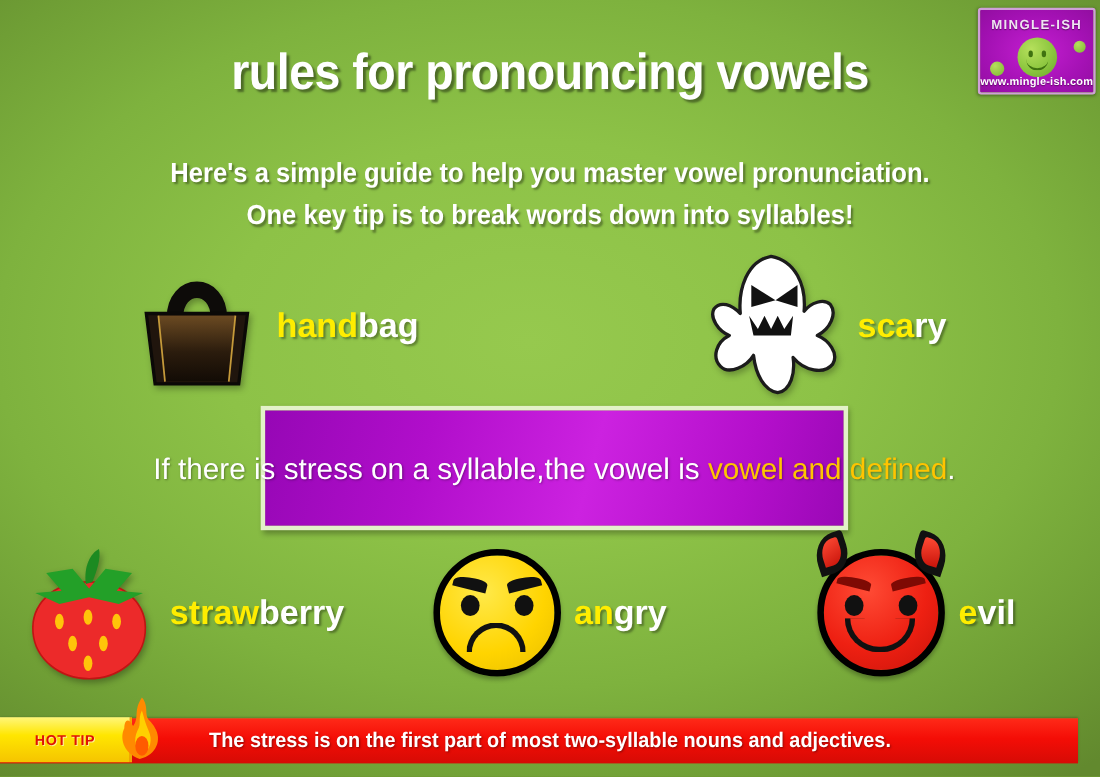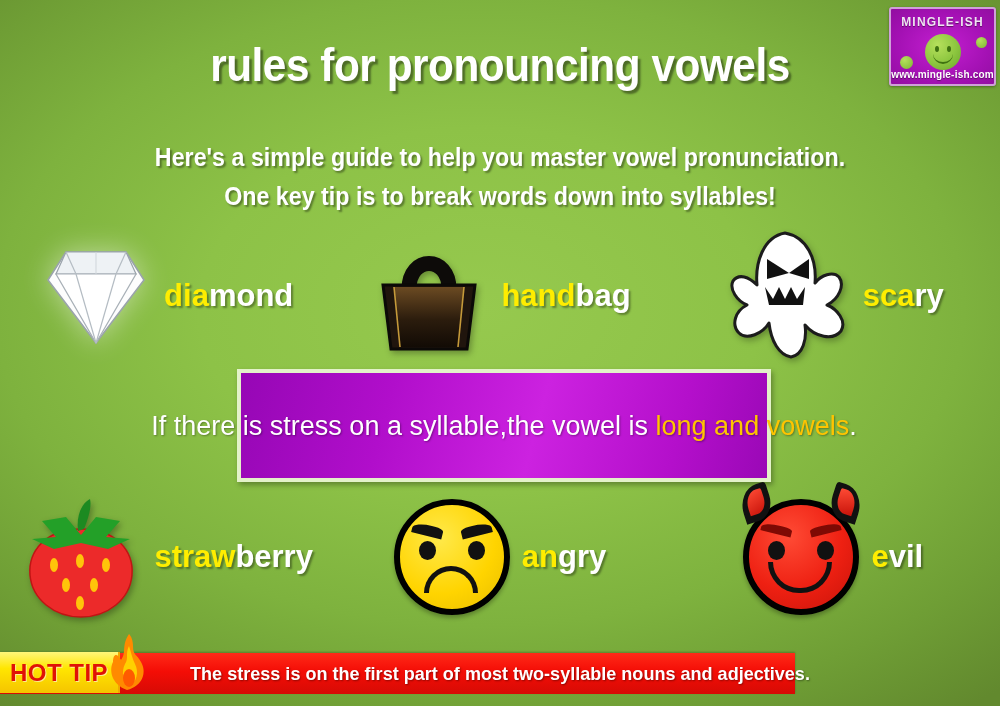--- a/index.html
+++ b/index.html
@@ -128,38 +128,38 @@
     display:flex;flex-direction:row;align-items:center;justify-content:center;
   }
   .callout-line{
     font-size:27px;color:#ffffff;line-height:40px;white-space:nowrap;
     text-shadow:1px 1px 2px rgba(0,0,0,.35);
   }
   .callout-line .hl{color:#ffc400;}
 
   
   .tipbar{
-    position:absolute;left:0;top:653px;width:795px;height:41px;
+    position:absolute;left:0;top:653px;width:980px;height:41px;
     background:linear-gradient(180deg,#ff2a18 0%,#f40d06 45%,#d60b05 100%);
     box-shadow:0 -1px 2px rgba(0,0,0,.25);
   }
   .tip-text{
     position:absolute;left:0;top:0;width:1000px;height:41px;
     display:flex;align-items:center;justify-content:center;
     color:#ffffff;font-size:19px;font-weight:bold;transform:scaleX(.95);
     text-shadow:1px 1px 2px rgba(0,0,0,.4);
   }
   .tip-badge{
     position:absolute;left:0;top:652px;width:118px;height:41px;
     background:linear-gradient(180deg,#fff67a 0%,#ffe600 40%,#f5c400 100%);
     border-right:2px solid #f0a800;
     display:flex;align-items:center;justify-content:center;
   }
   .tip-badge span{
-    color:#e01206;font-size:24px;font-weight:bold;letter-spacing:.5px;
+    color:#e01206;font-size:13px;font-weight:bold;letter-spacing:.5px;
     text-shadow:1px 1px 0 rgba(255,255,255,.55);
   }
   .flame{position:absolute;left:105px;top:632px;width:46px;height:60px;}
 </style>
 </head>
 <body>
 
 <div id="poster">
 
   <div class="logo">
@@ -175,35 +175,20 @@
   </div>
 
   <div class="title">rules for pronouncing vowels</div>
   <div class="subtitle">
     <div>Here's a simple guide to help you master vowel pronunciation.</div>
     <div>One key tip is to break words down into syllables!</div>
   </div>
 
   <div class="row row-top">
 
-    <div class="cell">
-      <svg class="art diamond" viewBox="0 0 112 104">
-        <polygon points="26,8 86,8 104,36 56,99 8,36" fill="#fdfdfd" stroke="#9aa3ab" stroke-width="1.6"></polygon>
-        <polygon points="26,8 86,8 96,30 16,30" fill="#eef2f5" stroke="#9aa3ab" stroke-width="1.2"></polygon>
-        <polygon points="16,30 96,30 56,99" fill="#ffffff" stroke="#a8b0b7" stroke-width="1.2"></polygon>
-        <line x1="36" y1="30" x2="56" y2="99" stroke="#b4bcc3" stroke-width="1.2"></line>
-        <line x1="76" y1="30" x2="56" y2="99" stroke="#b4bcc3" stroke-width="1.2"></line>
-        <line x1="26" y1="8" x2="36" y2="30" stroke="#b4bcc3" stroke-width="1.2"></line>
-        <line x1="86" y1="8" x2="76" y2="30" stroke="#b4bcc3" stroke-width="1.2"></line>
-        <line x1="56" y1="8" x2="56" y2="30" stroke="#cfd5da" stroke-width="1"></line>
-      </svg>
-      <div class="word">
-        <span class="s">dia</span><span class="u">mond</span>
-      </div>
-    </div>
 
     <div class="cell">
       <svg class="art handbag" viewBox="0 0 120 118">
         <path d="M40,52 C40,18 80,18 80,52" fill="none" stroke="#0d0b09" stroke-width="15" stroke-linecap="round"></path>
         <polygon points="14,48 106,48 98,112 22,112" fill="#20150d"></polygon>
         <polygon points="14,48 106,48 98,112 22,112" fill="none" stroke="#0b0907" stroke-width="3"></polygon>
         <polygon points="25,50 95,50 89,110 31,110" fill="#4a3319"></polygon>
         <polygon points="25,50 95,50 89,110 31,110" fill="url(#bagg)"></polygon>
         <defs>
           <linearGradient id="bagg" x1="0" y1="0" x2="0" y2="1">
@@ -234,21 +219,21 @@
       </svg>
       <div class="word">
         <span class="s">sca</span><span class="u">ry</span>
       </div>
     </div>
   </div>
 
   <div class="callout">
     <div class="callout-line">If there is stress on a syllable,</div>
     <div class="callout-line">
-      <span>the vowel is </span><span class="hl">long and vowels</span><span>.</span>
+      <span>the vowel is </span><span class="hl">vowel and defined</span><span>.</span>
     </div>
   </div>
 
   <div class="row row-bottom">
 
     <div class="cell">
       <svg class="art strawberry" viewBox="0 0 122 124">
         <path d="M61,34 C96,34 114,56 112,80 C110,104 88,122 61,122
                  C34,122 12,104 10,80 C8,56 26,34 61,34 Z" fill="#ec2a2a"></path>
         <path d="M61,34 C96,34 114,56 112,80 C110,104 88,122 61,122

